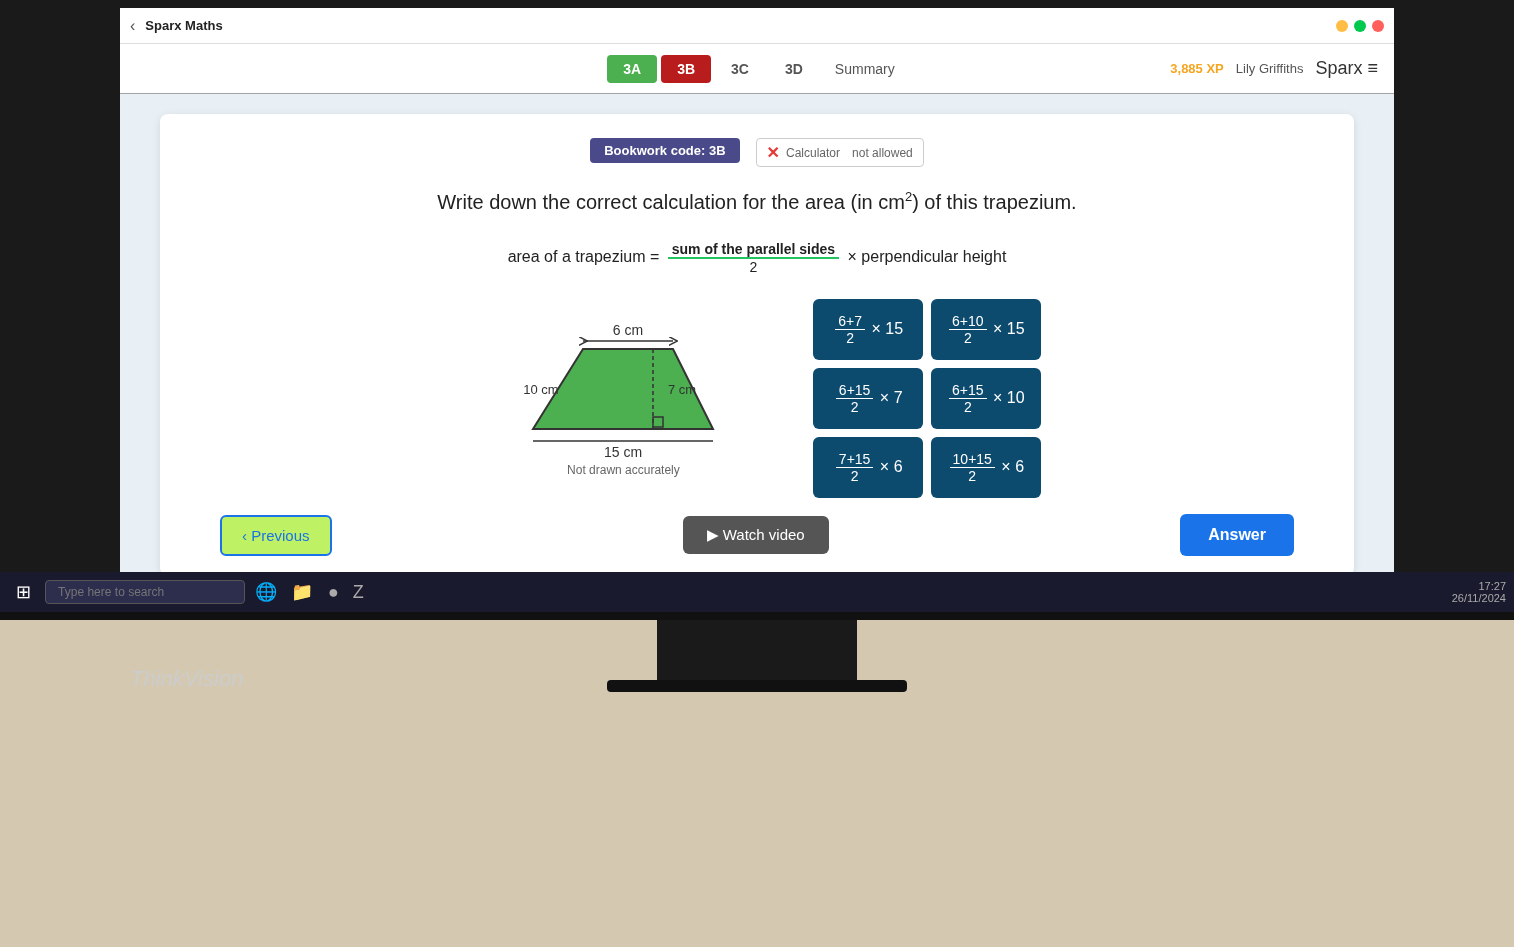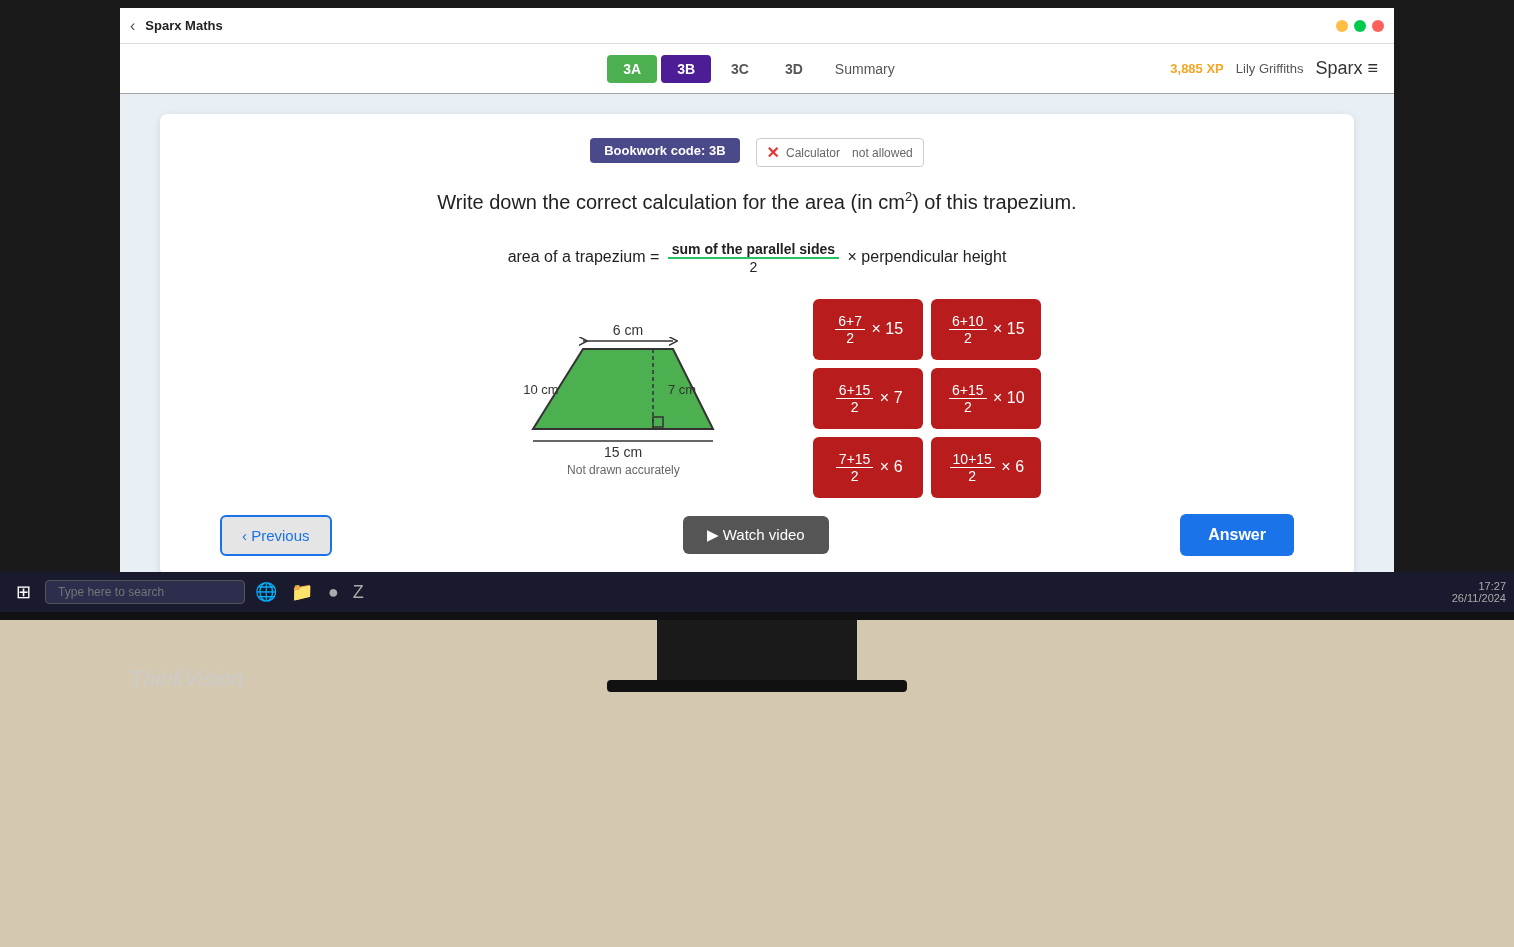--- a/index.html
+++ b/index.html
@@ -81,21 +81,21 @@
       font-size: 14px;
       font-weight: bold;
       cursor: pointer;
       color: #555;
     }
     .nav-tab.active {
       background: #4caf50;
       color: #fff;
     }
     .nav-tab.current {
-      background: #4c1d95;
+      background: #b91c1c;
       color: #fff;
     }
     .nav-summary {
       padding: 6px 12px;
       font-size: 14px;
       color: #555;
       cursor: pointer;
     }
     .nav-right {
       position: absolute;
@@ -219,21 +219,21 @@
       text-align: center;
     }
 
     
     .answers-grid {
       display: grid;
       grid-template-columns: 1fr 1fr;
       gap: 8px;
     }
     .answer-btn {
-      background: #b91c1c;
+      background: #0c4a6e;
       color: #fff;
       border: none;
       border-radius: 6px;
       padding: 14px 16px;
       font-size: 16px;
       cursor: pointer;
       text-align: center;
       min-width: 100px;
     }
     .answer-fraction {
@@ -265,21 +265,21 @@
     
     .bottom-bar {
       display: flex;
       align-items: center;
       justify-content: space-between;
       padding: 0 20px;
       margin-top: 4px;
     }
     .prev-btn {
       border: 2px solid #1a73e8;
-      background: #e5e5e5;
+      background: #bef264;
       color: #1a73e8;
       padding: 10px 20px;
       border-radius: 6px;
       font-size: 15px;
       cursor: pointer;
     }
     .watch-btn {
       background: #555;
       color: #fff;
       border: none;

